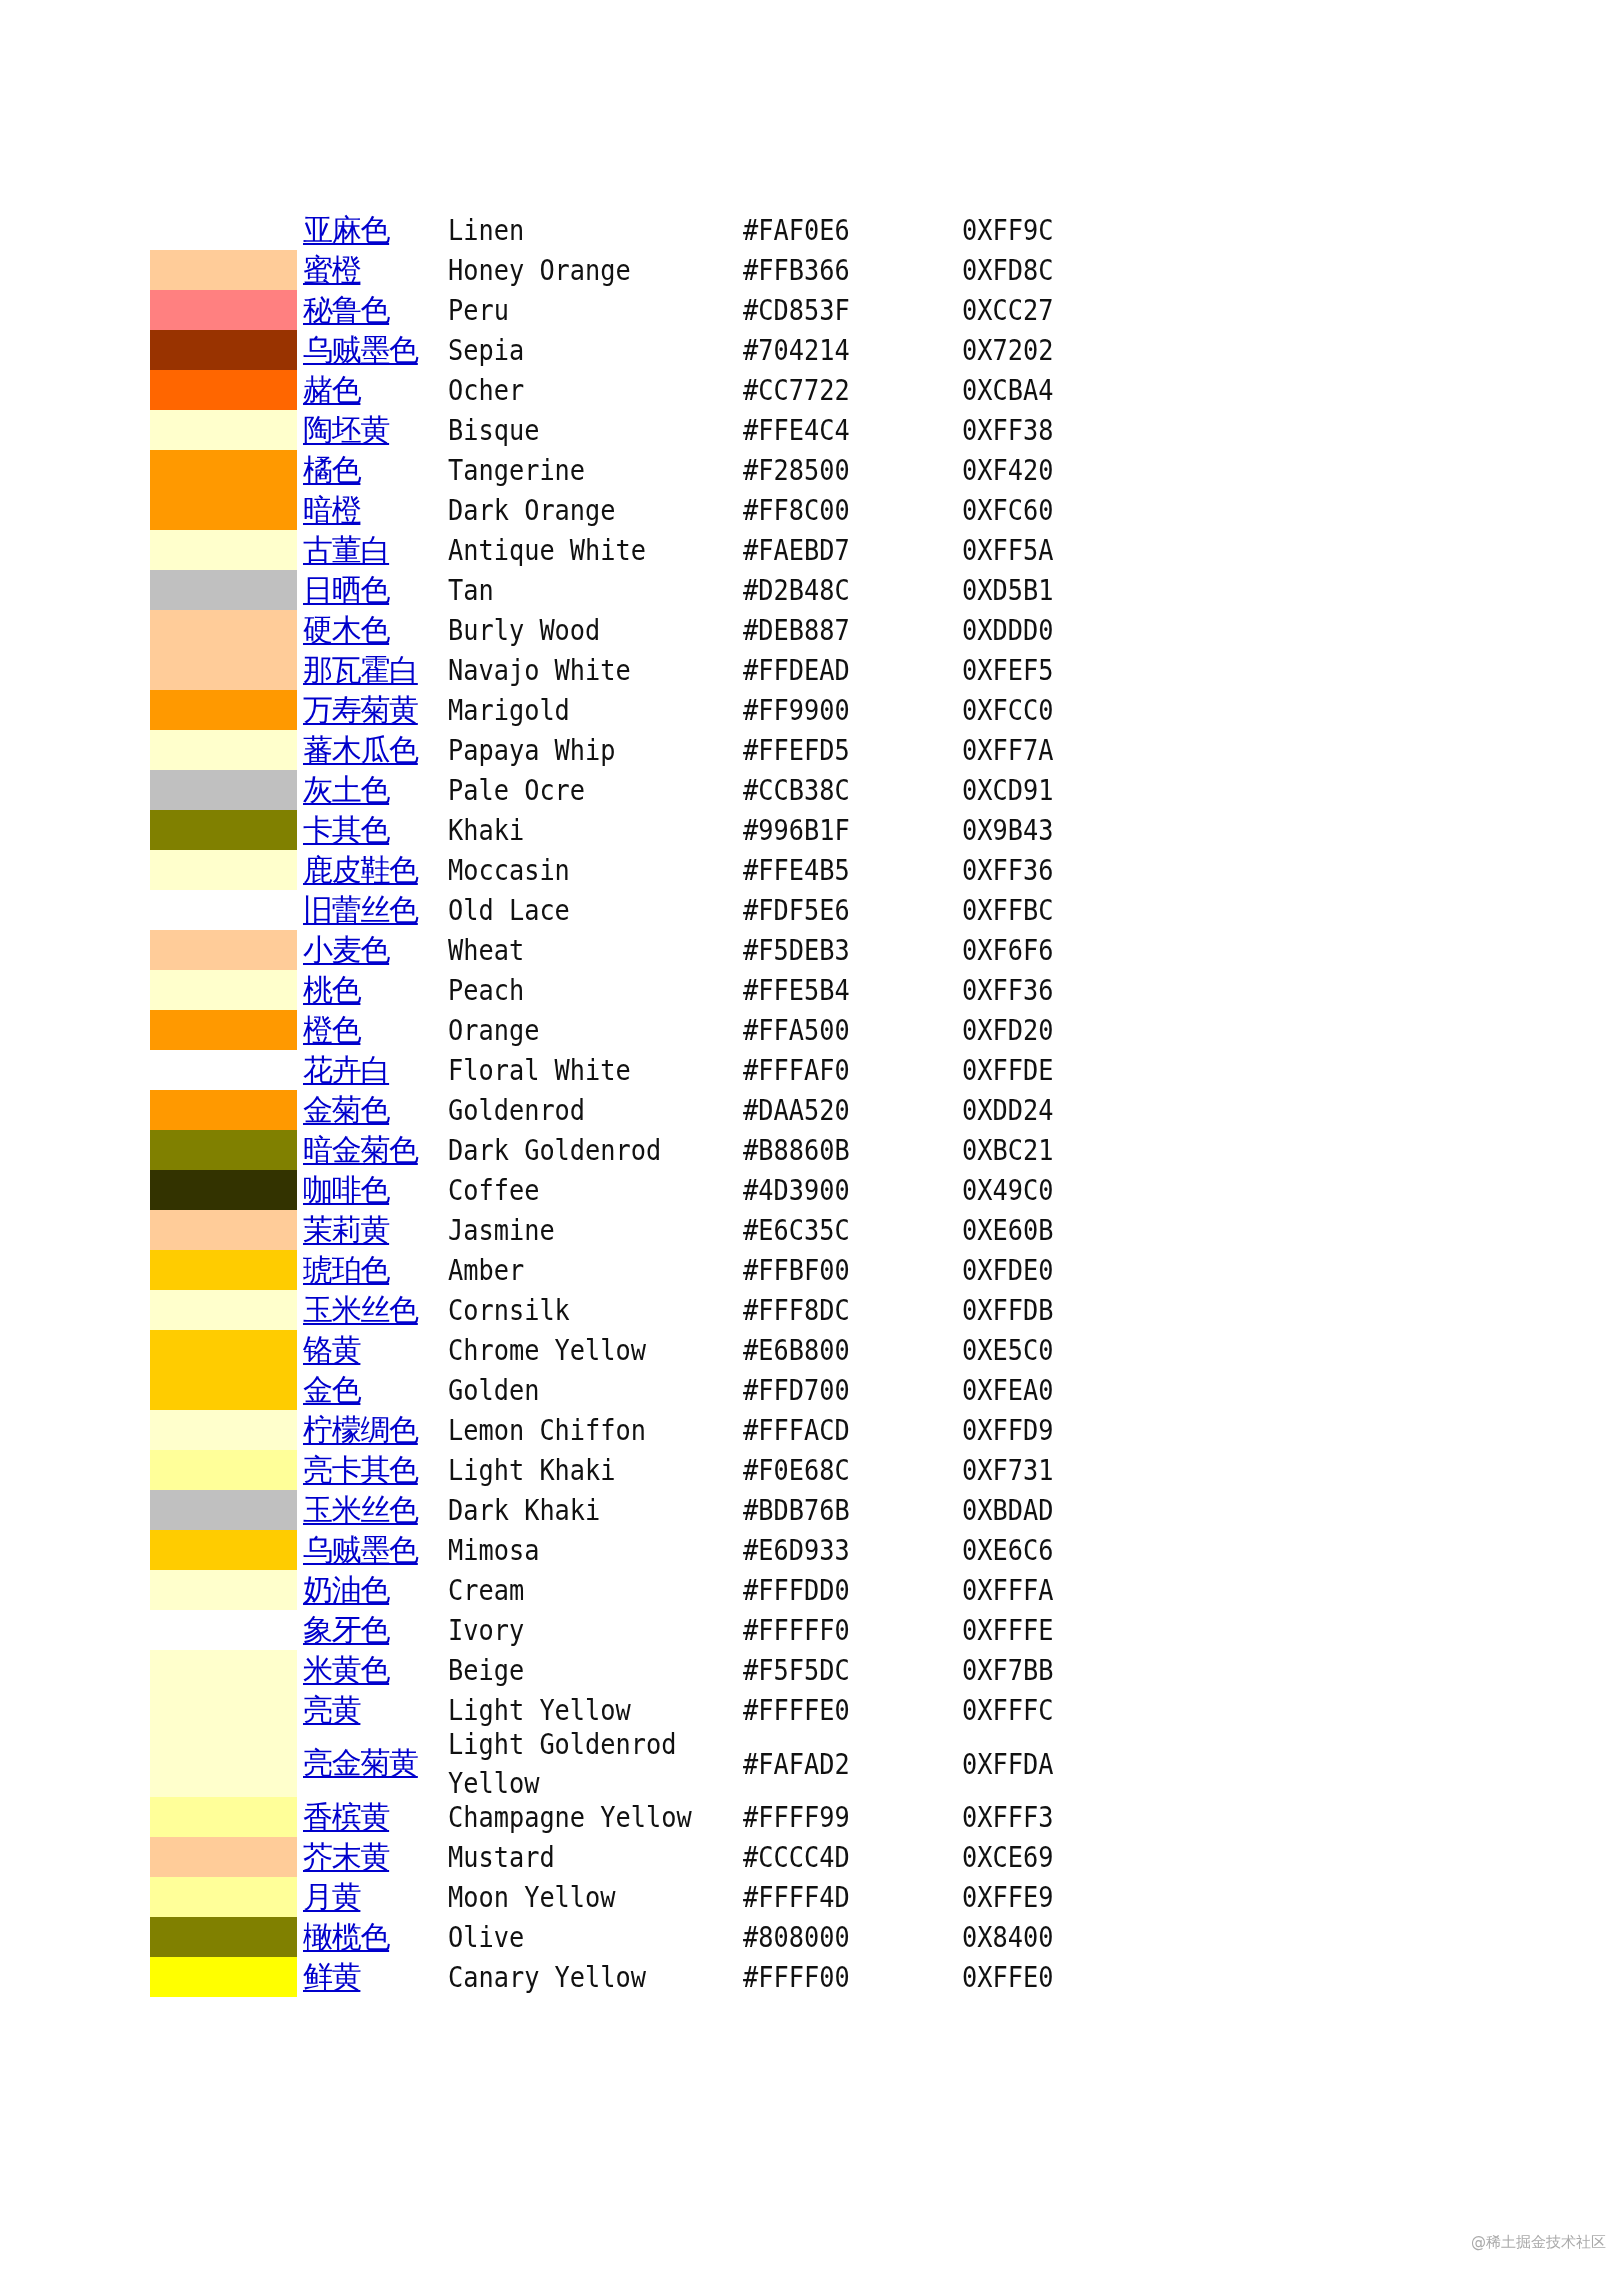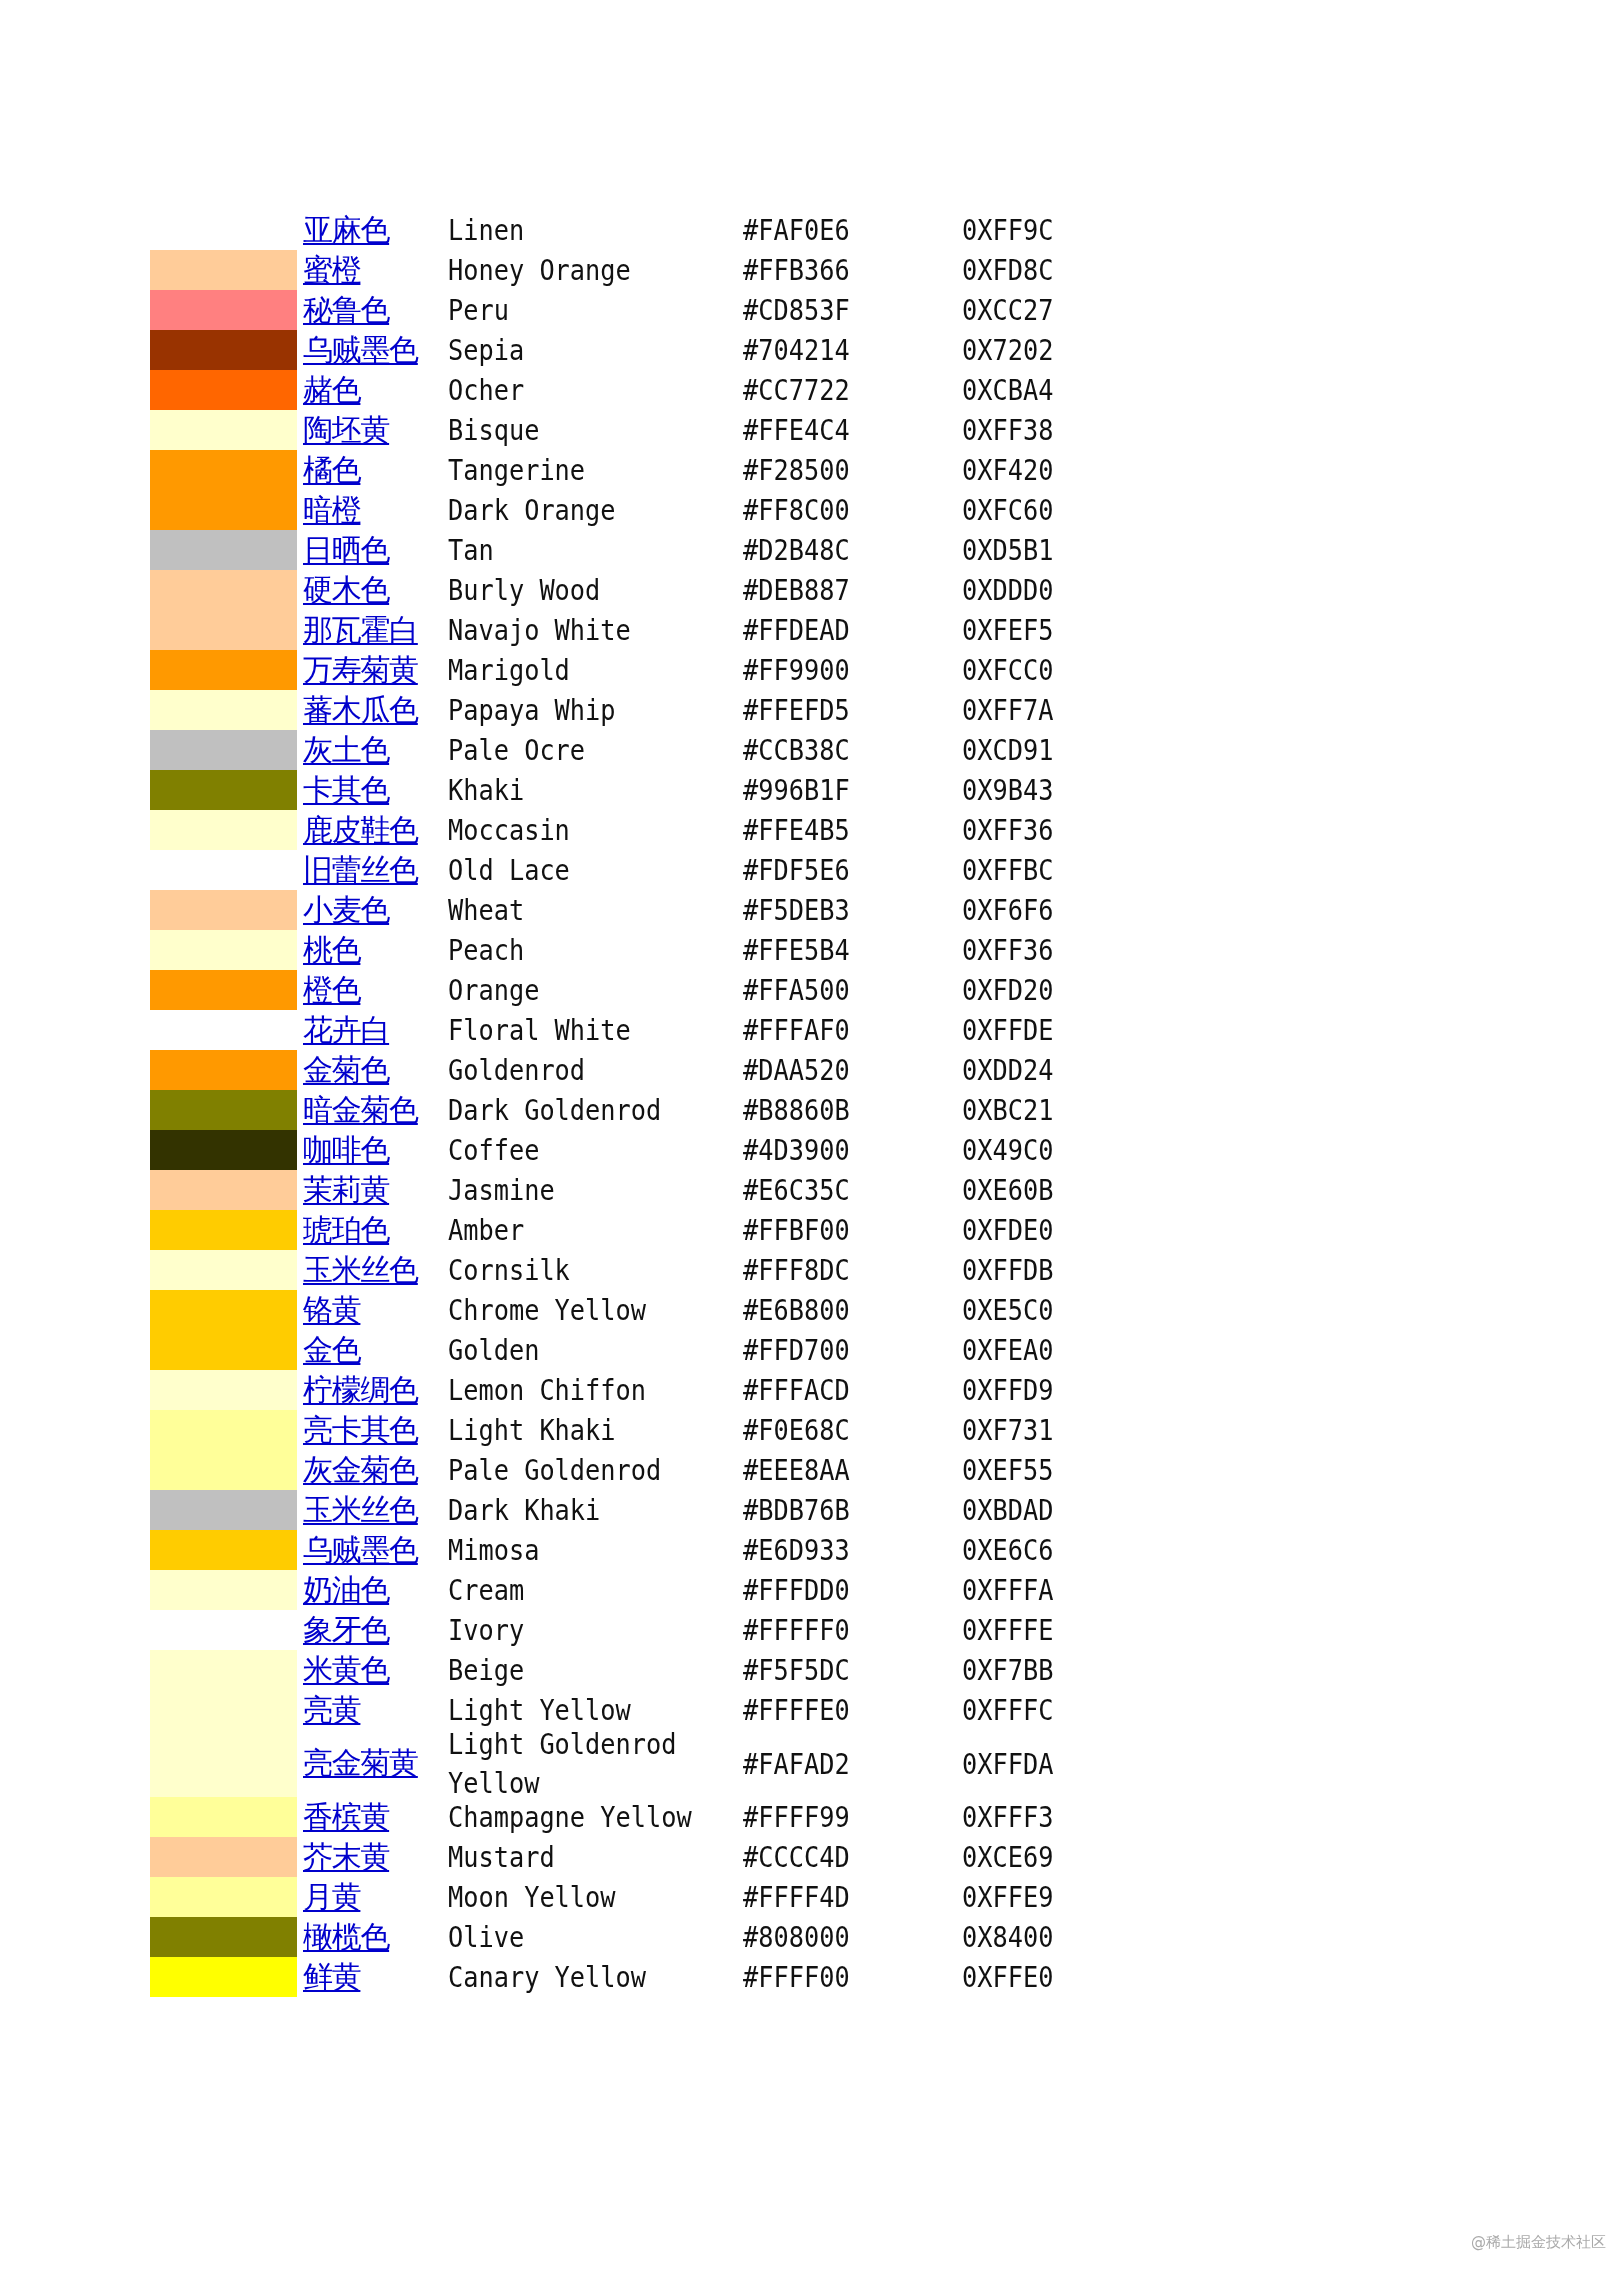--- a/index.html
+++ b/index.html
@@ -81,20 +81,27 @@
     <span class="code">0XF420</span>
   </div>
     <div class="row">
     <div class="swatch" style="background: rgb(255, 153, 0);"></div>
     <a class="cn">暗橙</a>
     <span class="en">Dark Orange</span>
     <span class="hex">#FF8C00</span>
     <span class="code">0XFC60</span>
   </div>
     <div class="row">
+    <div class="swatch" style="background: rgb(255, 255, 204);"></div>
+    <a class="cn">古董白</a>
+    <span class="en">Antique White</span>
+    <span class="hex">#FAEBD7</span>
+    <span class="code">0XFF5A</span>
+  </div>
+    <div class="row">
     <div class="swatch" style="background: rgb(192, 192, 192);"></div>
     <a class="cn">日晒色</a>
     <span class="en">Tan</span>
     <span class="hex">#D2B48C</span>
     <span class="code">0XD5B1</span>
   </div>
     <div class="row">
     <div class="swatch" style="background: rgb(255, 204, 153);"></div>
     <a class="cn">硬木色</a>
     <span class="en">Burly Wood</span>
@@ -242,27 +249,20 @@
     <span class="code">0XFFD9</span>
   </div>
     <div class="row">
     <div class="swatch" style="background: rgb(255, 255, 153);"></div>
     <a class="cn">亮卡其色</a>
     <span class="en">Light Khaki</span>
     <span class="hex">#F0E68C</span>
     <span class="code">0XF731</span>
   </div>
     <div class="row">
-    <div class="swatch" style="background: rgb(255, 255, 153);"></div>
-    <a class="cn">灰金菊色</a>
-    <span class="en">Pale Goldenrod</span>
-    <span class="hex">#EEE8AA</span>
-    <span class="code">0XEF55</span>
-  </div>
-    <div class="row">
     <div class="swatch" style="background: rgb(192, 192, 192);"></div>
     <a class="cn">玉米丝色</a>
     <span class="en">Dark Khaki</span>
     <span class="hex">#BDB76B</span>
     <span class="code">0XBDAD</span>
   </div>
     <div class="row">
     <div class="swatch" style="background: rgb(255, 204, 0);"></div>
     <a class="cn">乌贼墨色</a>
     <span class="en">Mimosa</span>

